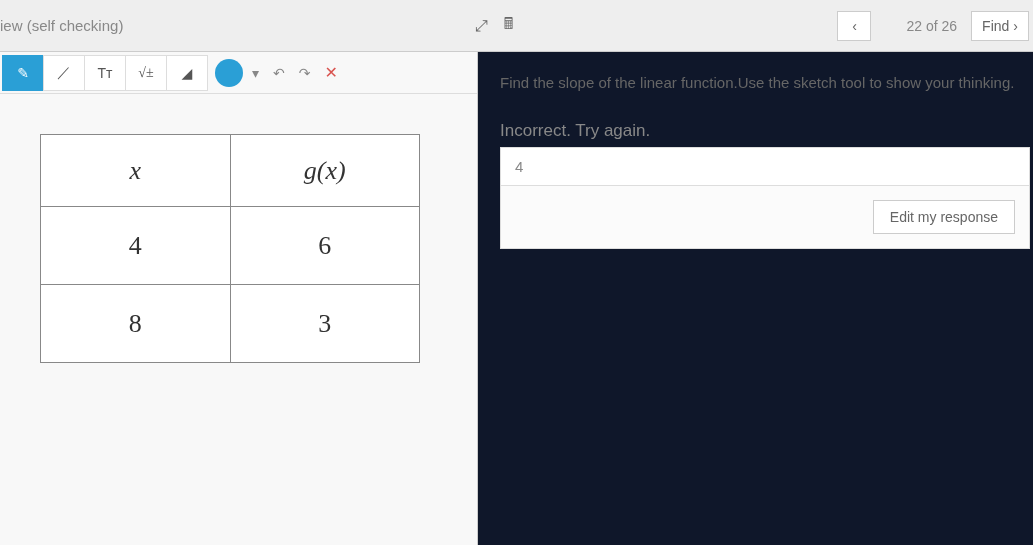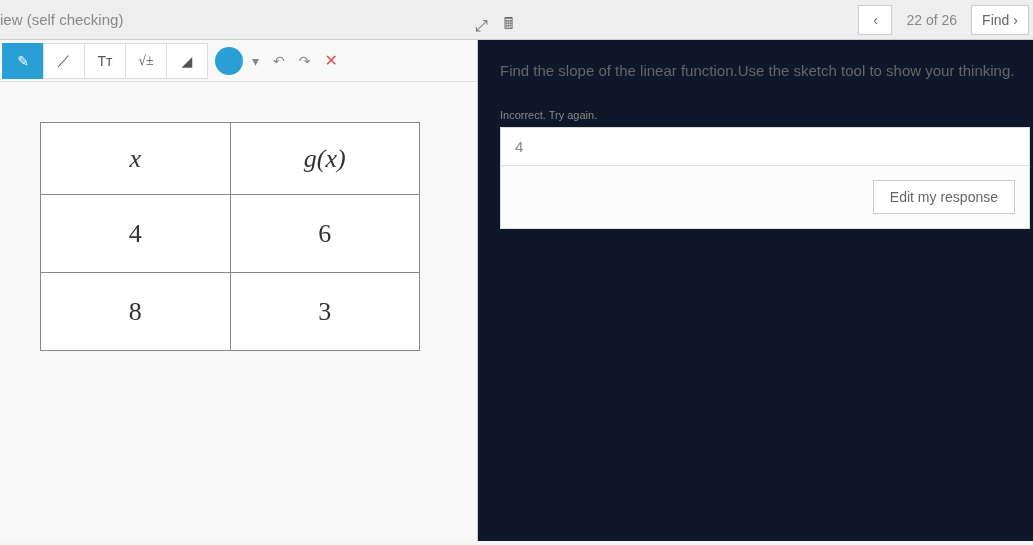--- a/index.html
+++ b/index.html
@@ -8,21 +8,21 @@
       background: #f5f5f5;
       color: #555;
       width: 1033px;
       height: 545px;
       overflow: hidden;
     }
     .top-header {
       display: flex;
       align-items: center;
       justify-content: space-between;
-      height: 40px;
+      height: 52px;
       padding: 0 4px 0 0;
       background: #eee;
       border-bottom: 1px solid #ccc;
     }
     .top-left {
       font-size: 15px;
       color: #888;
       padding-left: 0;
     }
     .top-center {
@@ -52,20 +52,21 @@
       cursor: pointer;
       display: flex;
       align-items: center;
       gap: 4px;
     }
     .nav-btn.prev { width: 34px; justify-content: center; }
     .page-count {
       font-size: 14px;
       color: #888;
       padding: 0 8px;
+      margin-left: 21px;
     }
     .main-row {
       display: flex;
       height: calc(100% - 44px);
     }
     .left-panel {
       width: 478px;
       background: #f8f8f8;
       border-right: 1px solid #ccc;
       position: relative;
@@ -143,21 +144,21 @@
       padding: 20px 3px 0 22px;
       background: #0f172a;
     }
     .prompt {
       font-size: 15px;
       color: #666;
       line-height: 1.5;
       margin-bottom: 26px;
     }
     .feedback {
-      font-size: 11px;
+      font-size: 17px;
       color: #888;
       margin-bottom: 6px;
     }
     .answer-box {
       background: #fff;
       border: 1px solid #ddd;
       padding: 10px 14px;
       font-size: 15px;
       color: #888;
       margin-bottom: 0;

